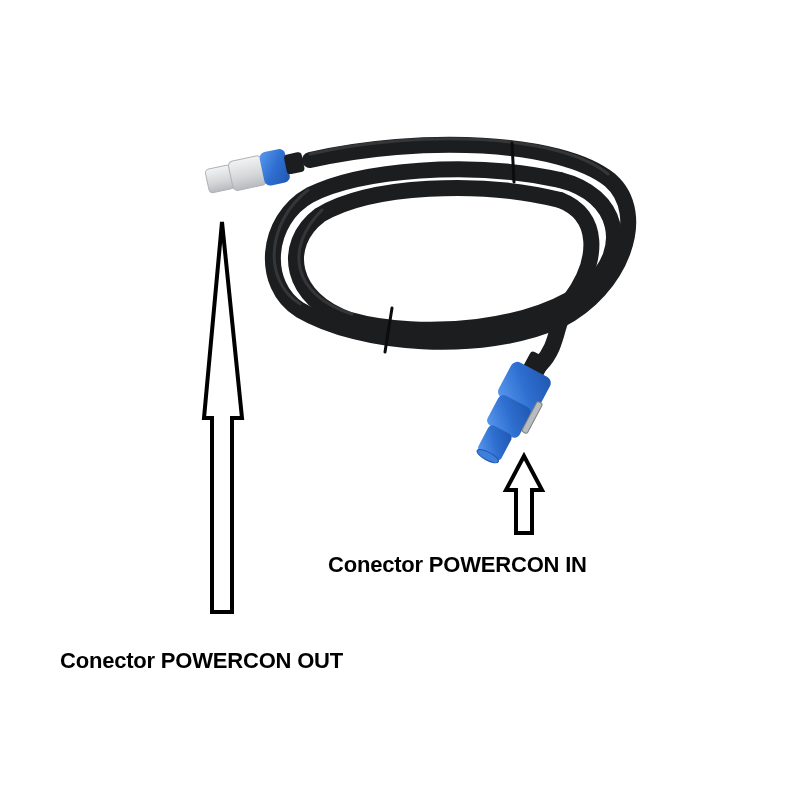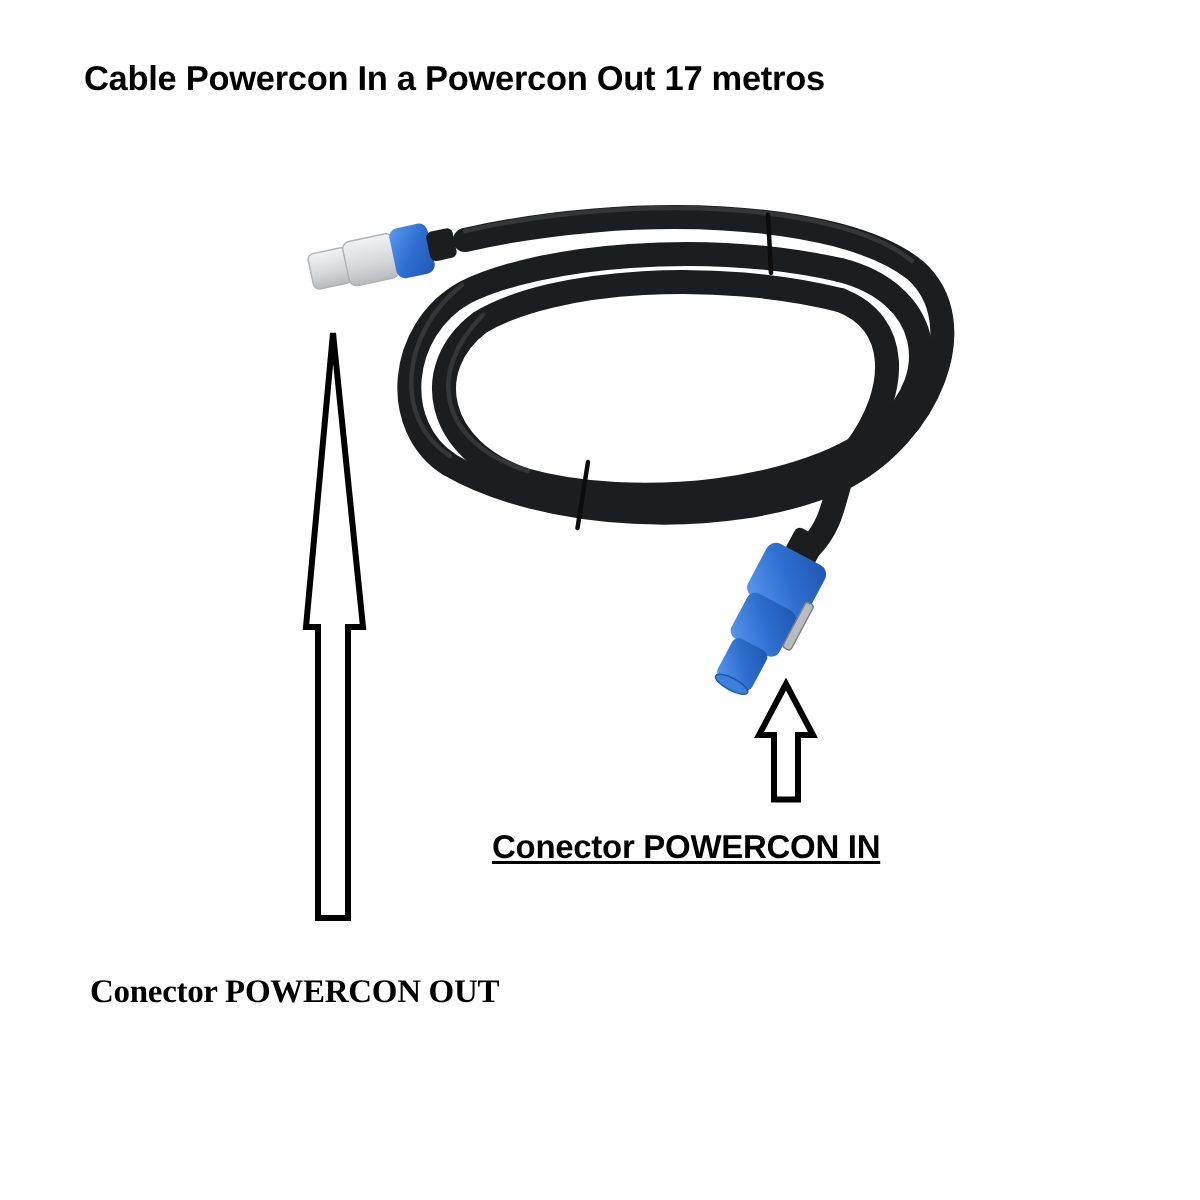--- a/index.html
+++ b/index.html
@@ -1,28 +1,27 @@
 <!DOCTYPE html>
 <html><head>
   <meta charset="utf-8">
   <style>
     html, body { margin: 0; padding: 0; background: #ffffff; }
     body { width: 800px; height: 800px; position: relative; overflow: hidden; font-family: "Liberation Sans", sans-serif; }
     .label { position: absolute; font-weight: bold; color: #000; font-size: 23px; line-height: 32px; letter-spacing: -0.2px; white-space: nowrap; }
     .title { left: 56px; top: 36px; }
     .title div { height: 32px; }
-    .in-label { left: 328px; top: 548px; font-size: 22px; line-height: 34px; text-decoration: underline; }
-    .out-label { left: 60px; top: 644px; font-size: 22px; line-height: 34px; font-family: Liberation Serif, serif; }
+    .in-label { left: 328px; top: 548px; font-size: 22px; line-height: 34px; }
+    .out-label { left: 60px; top: 644px; font-size: 22px; line-height: 34px; }
     .art { position: absolute; left: 0; top: 0; }
   </style>
 </head>
 <body>
 
 <div class="label title">
-  <div>Cable Powercon In a Powercon Out 17 metros</div>
 </div>
 
 <svg class="art" width="800" height="800" viewBox="0 0 800 800">
   <defs>
     <linearGradient id="blueG" x1="0" y1="0" x2="1" y2="1">
       <stop offset="0" stop-color="#5a9af0"></stop>
       <stop offset="0.5" stop-color="#2f6fd0"></stop>
       <stop offset="1" stop-color="#1f56b0"></stop>
     </linearGradient>
     <linearGradient id="greyG" x1="0" y1="0" x2="0" y2="1">

